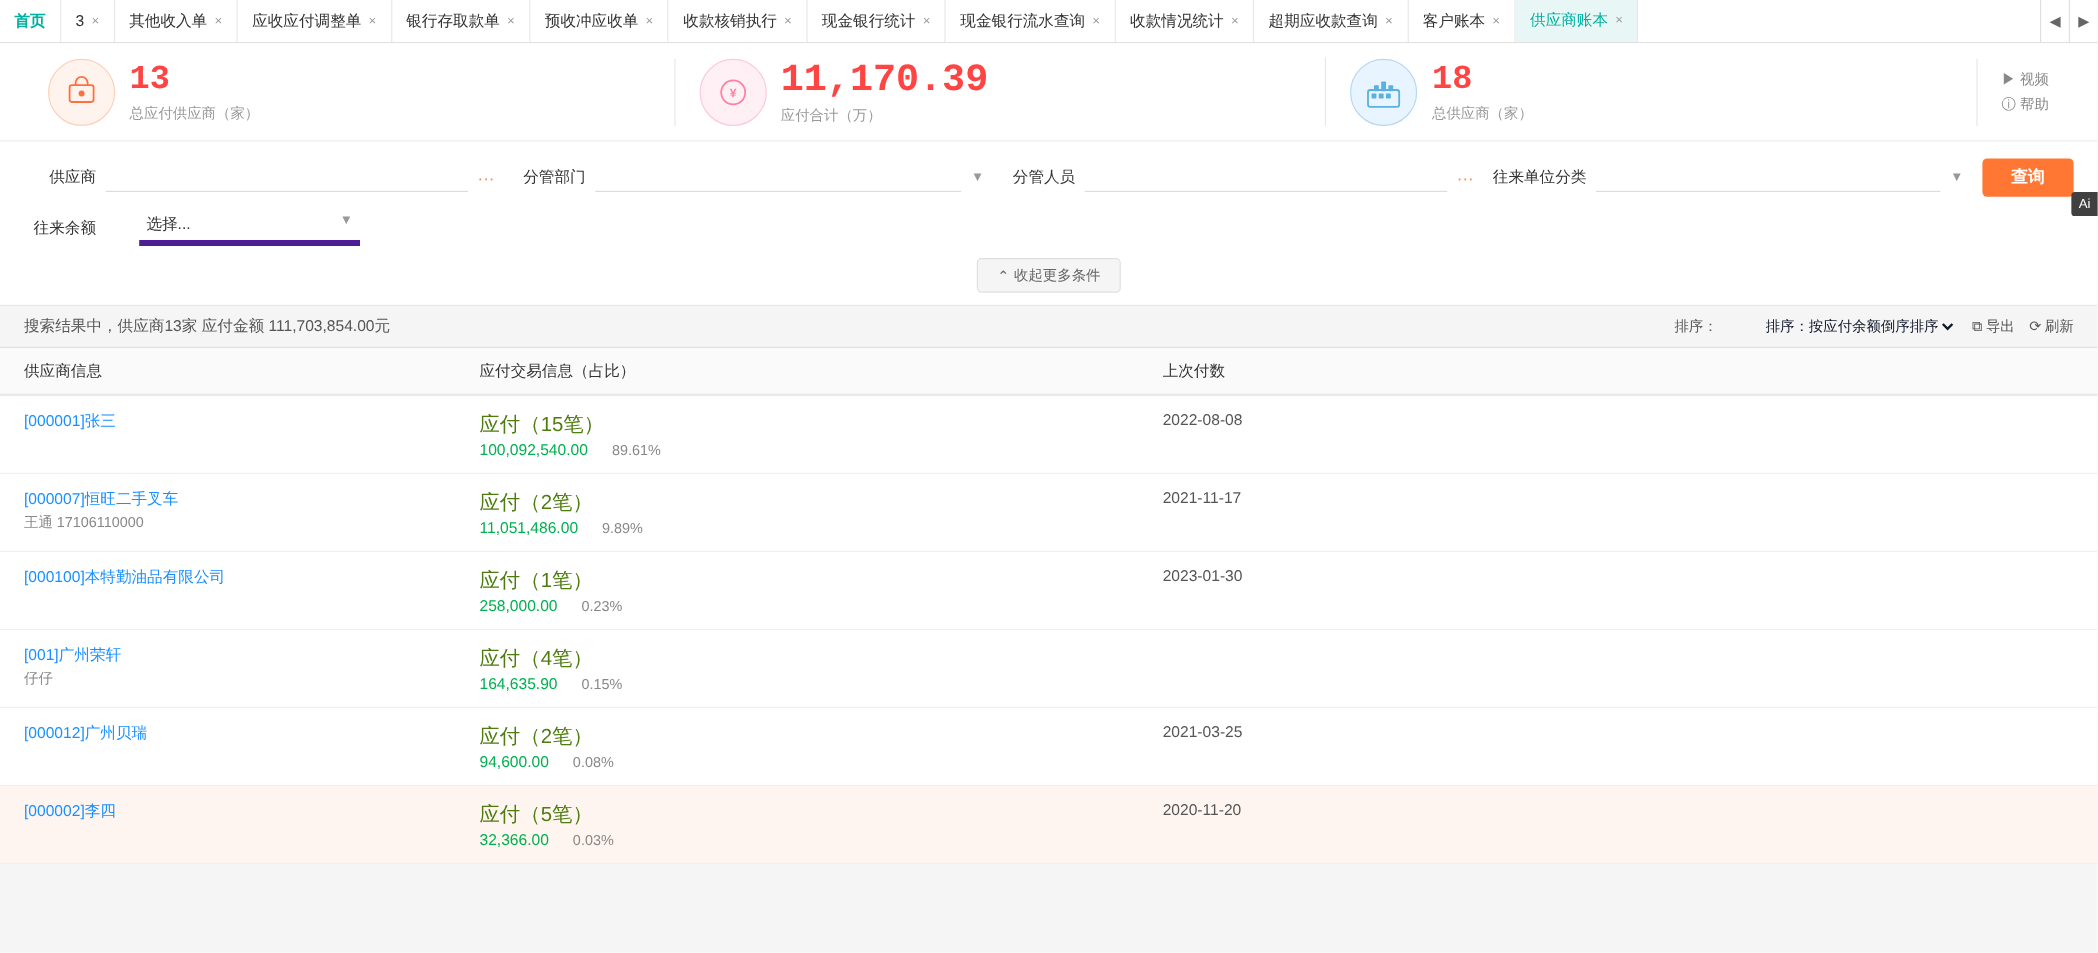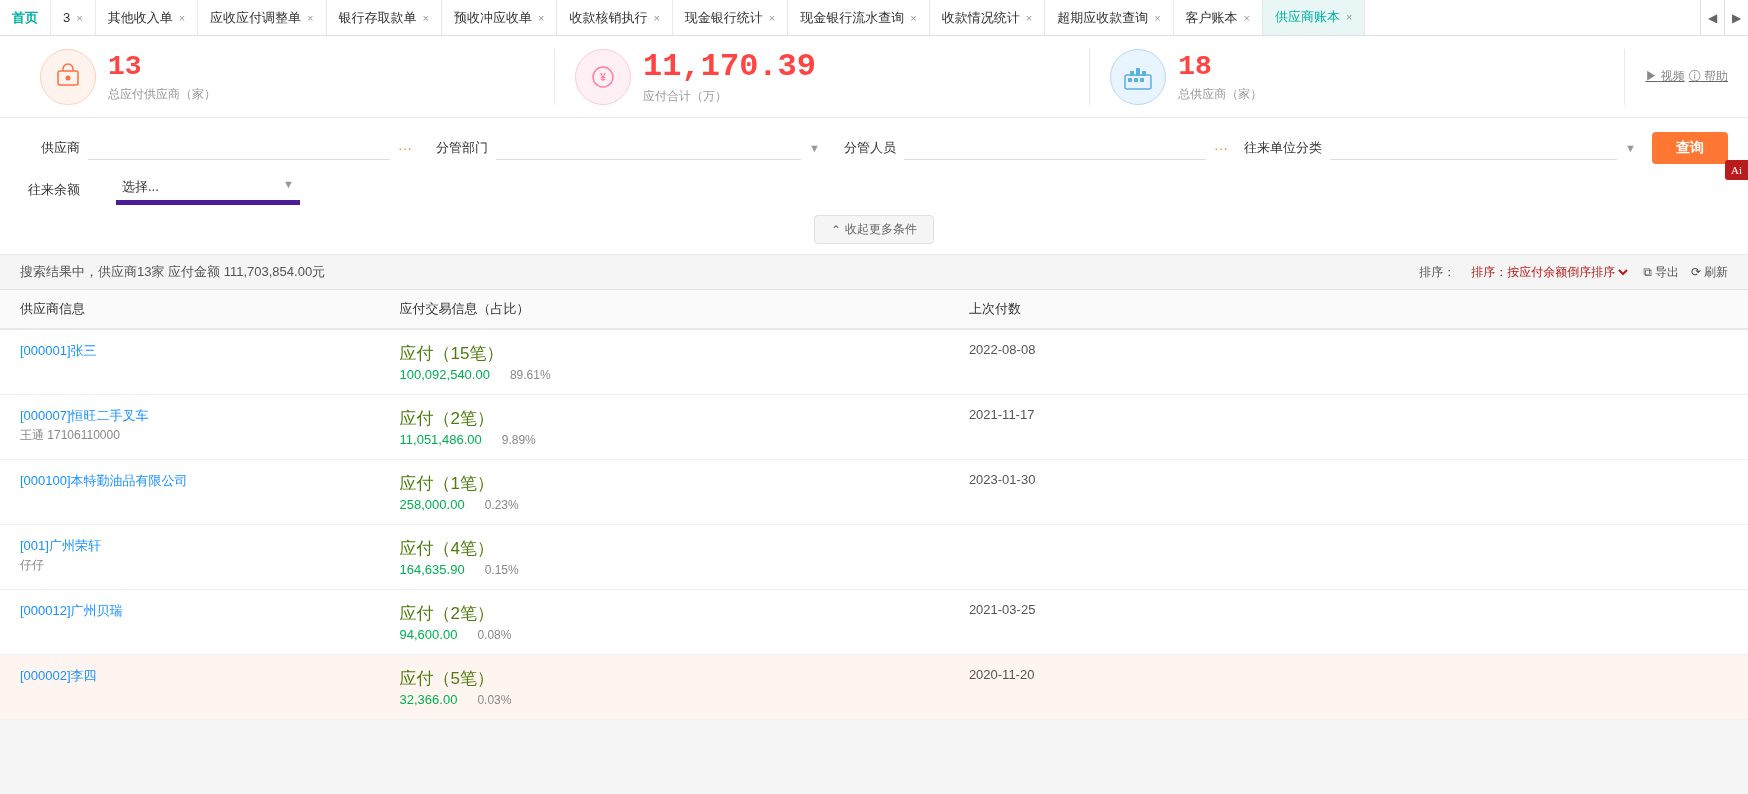--- a/index.html
+++ b/index.html
@@ -35,21 +35,21 @@
       width: 56px; height: 56px; border-radius: 50%; display: flex; align-items: center; justify-content: center;
       font-size: 22px; flex-shrink: 0;
     }
     .icon-orange { background: #fff3ee; color: #ff7040; border: 1.5px solid #ffd0b8; }
     .icon-pink { background: #fff0f5; color: #ff80a0; border: 1.5px solid #ffc8d8; }
     .icon-blue { background: #e8f4ff; color: #5ab0e0; border: 1.5px solid #b8d8f0; }
     .summary-text { flex: 1; }
     .summary-number { font-size: 28px; font-weight: bold; color: #ff4444; line-height: 1.2; font-family: Liberation Mono, monospace; }
     .summary-number.large { font-size: 32px; }
     .summary-label { font-size: 12px; color: #999; margin-top: 2px; }
-    .summary-right-actions { display: flex; align-items: flex-start; gap: 4px; font-size: 12px; color: #666; padding-left: 20px; min-width: 80px; text-decoration: underline; }
+    .summary-right-actions { display: flex; flex-direction: column; align-items: flex-start; gap: 4px; font-size: 12px; color: #666; padding-left: 20px; min-width: 80px; }
     .summary-right-actions span { cursor: pointer; color: #888; }
 
     
     .filter-area {
       background: #fff; padding: 14px 20px 10px; border-bottom: 1px solid #e8e8e8;
     }
     .filter-row { display: flex; align-items: center; gap: 16px; margin-bottom: 10px; flex-wrap: wrap; }
     .filter-item { display: flex; align-items: center; gap: 8px; flex: 1; min-width: 200px; }
     .filter-label { font-size: 13px; color: #333; white-space: nowrap; min-width: 60px; text-align: right; }
     .filter-input {
@@ -75,21 +75,21 @@
     }
     .collapse-row { display: flex; justify-content: center; margin-top: 6px; }
 
     
     .results-bar {
       background: #f5f5f5; padding: 8px 20px; display: flex; align-items: center; justify-content: space-between;
       border-bottom: 1px solid #e0e0e0;
     }
     .results-text { font-size: 13px; color: #555; }
     .results-actions { display: flex; align-items: center; gap: 12px; font-size: 12px; color: #555; }
-    .sort-select { font-size: 12px; color: #b91c1c; cursor: pointer; border: none; background: transparent; }
+    .sort-select { font-size: 12px; color: #0f172a; cursor: pointer; border: none; background: transparent; margin-left: 24px; }
     .action-btn { display: flex; align-items: center; gap: 3px; cursor: pointer; color: #555; }
 
     
     .data-table { background: #fff; }
     .table-header {
       display: grid; grid-template-columns: 2fr 3fr 2fr 2fr; padding: 10px 20px;
       border-bottom: 2px solid #e8e8e8; font-size: 13px; font-weight: normal; color: #333;
       background: #fafafa;
     }
     .table-row {
@@ -100,23 +100,23 @@
     .supplier-link { color: #1890ff; cursor: pointer; text-decoration: none; font-size: 13px; }
     .supplier-sub { font-size: 12px; color: #888; margin-top: 2px; }
     .amount-green { color: #00b050; font-size: 13px; cursor: pointer; }
     .amount-label { font-size: 17px; color: #4d7c0f; }
     .amount-pct { font-size: 12px; color: #888; margin-left: 12px; }
     .amount-row { display: flex; align-items: baseline; gap: 8px; margin-top: 2px; }
     .last-pay { font-size: 13px; color: #555; }
 
     
     .ai-panel {
-      position: fixed; right: 0; top: 160px; background: #b91c1c; color: white;
+      position: fixed; right: 0; top: 160px; background: #404040; color: white;
       padding: 4px 6px; font-size: 11px; border-radius: 3px 0 0 3px; cursor: pointer;
-      writing-mode: horizontal-tb; z-index: 100; font-family: Liberation Serif, serif;
+      writing-mode: horizontal-tb; z-index: 100;
     }
   </style>
 </head>
 <body>
 
 <div class="top-nav">
   <div class="nav-tab home">
     <span>首页</span>
   </div>
   <div class="nav-tab">

